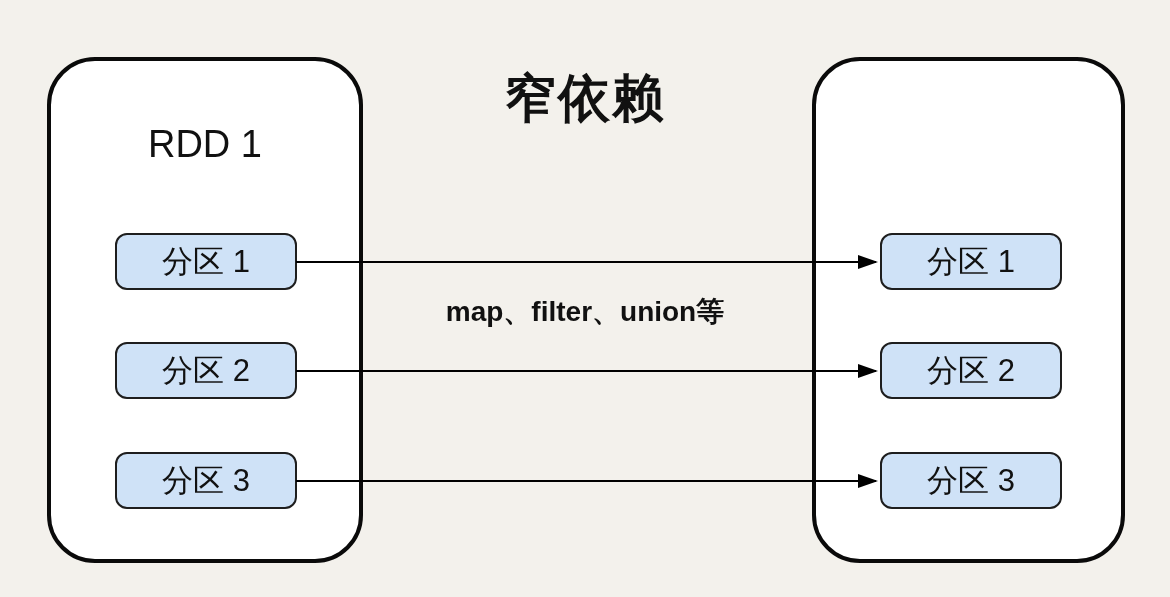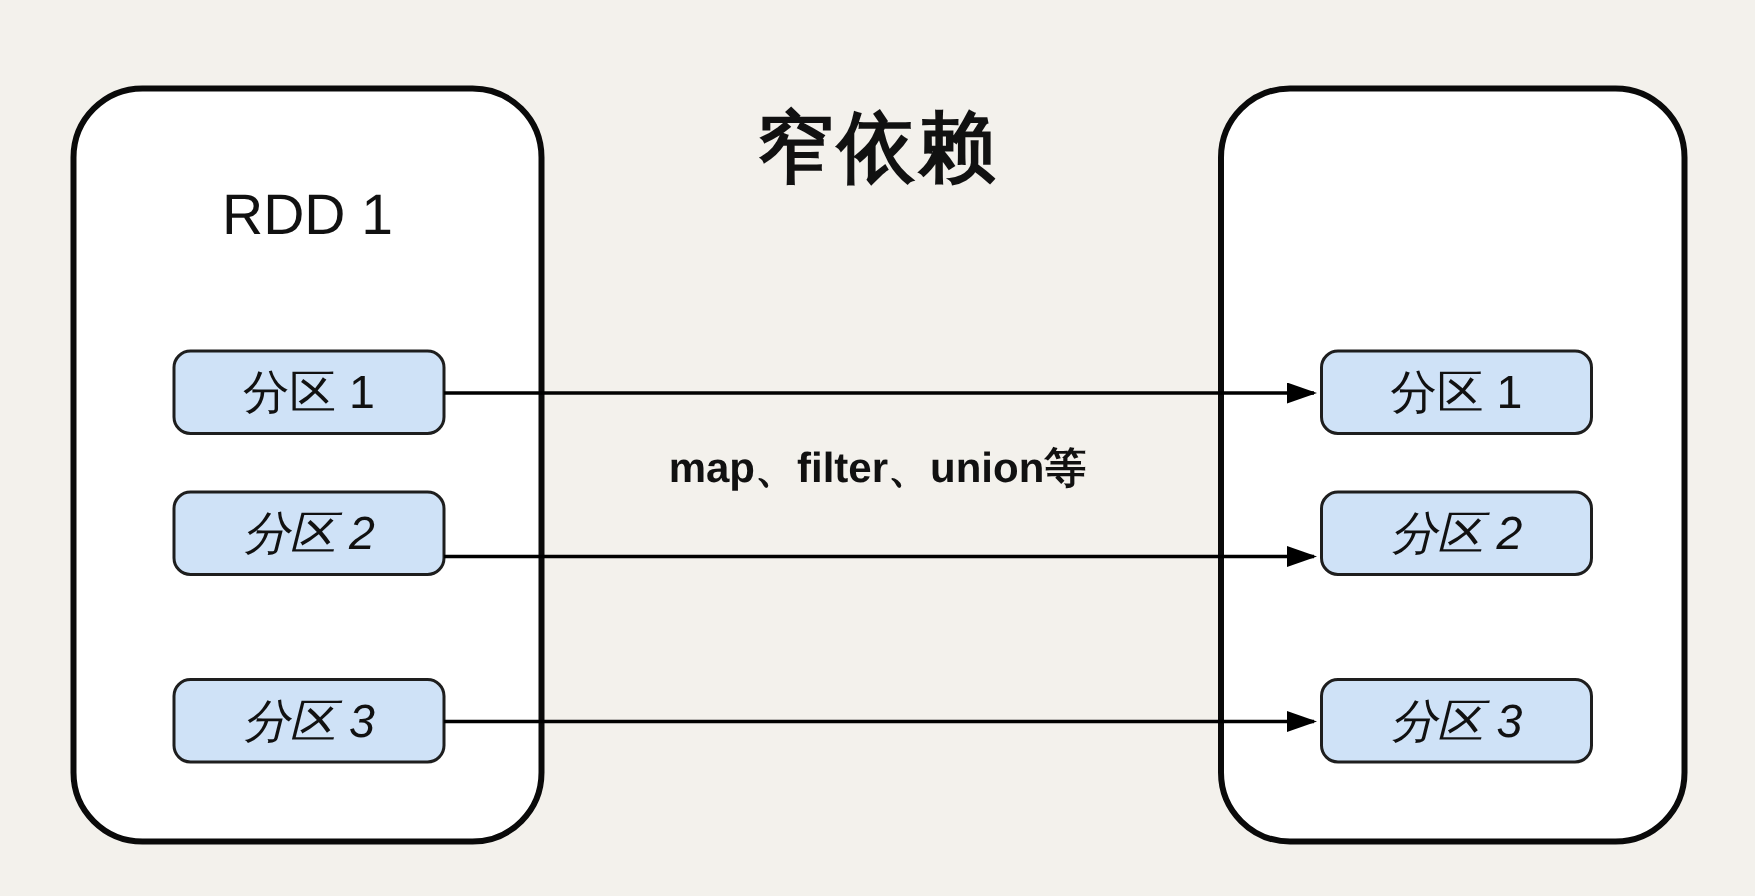--- a/index.html
+++ b/index.html
@@ -64,22 +64,22 @@
     align-items: center;
     justify-content: center;
     font-size: 31px;
     font-weight: 400;
     white-space: nowrap;
     color: #111111;
   }
   .rdd-container.left  .partition { left: 64px; }
   .rdd-container.right .partition { left: 64px; }
   .partition.row-1 { top: 172px; }
-  .partition.row-2 { top: 266px; font-style: italic; }
-  .partition.row-3 { top: 391px; font-style: italic; }
+  .partition.row-2 { top: 281px; }
+  .partition.row-3 { top: 391px; }
   .arrows-layer {
     position: absolute;
     top: 0;
     left: 0;
     width: 1170px;
     height: 597px;
     pointer-events: none;
   }
   .edge-label {
     position: absolute;

